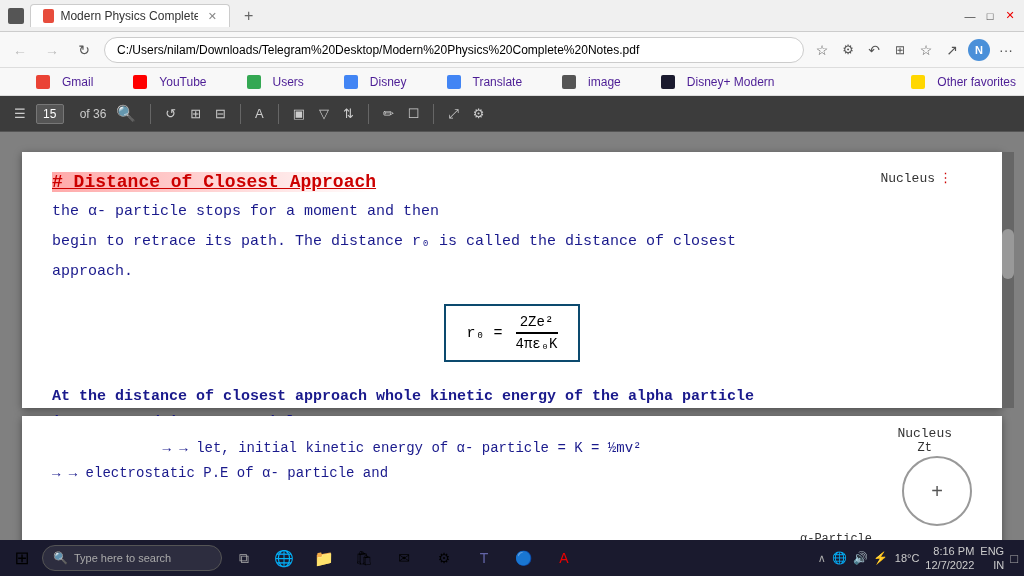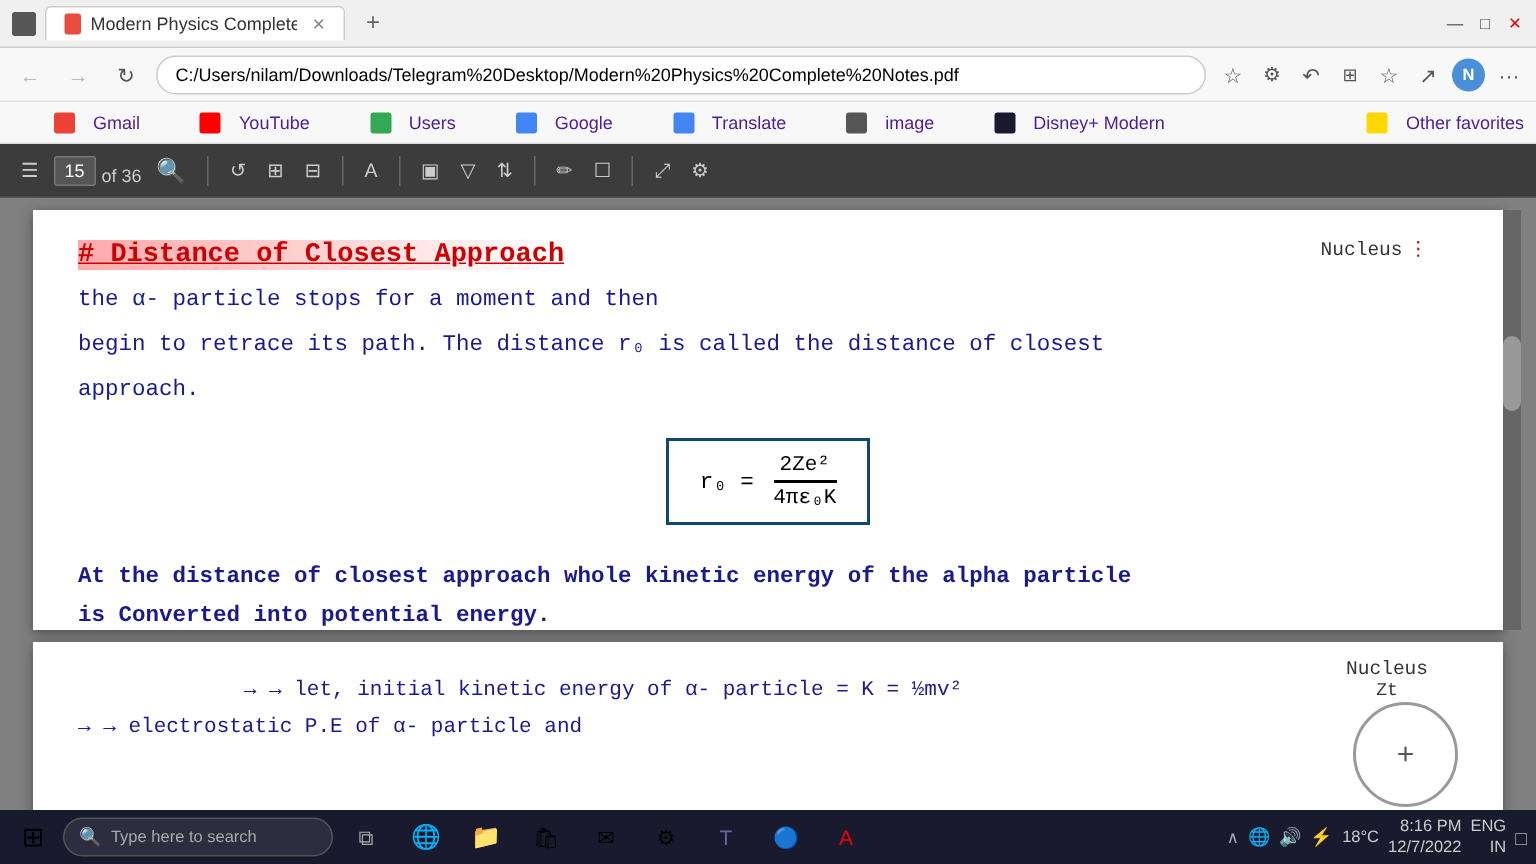--- a/index.html
+++ b/index.html
@@ -125,40 +125,40 @@
       padding: 0 10px;
       gap: 6px;
       border-bottom: 1px solid #555;
     }
     .pdf-toolbar-btn {
       color: #ccc; font-size: 13px; cursor: pointer;
       padding: 2px 4px;
       display: flex; align-items: center;
     }
     .page-info {
-      display: flex; align-items: flex-end; gap: 4px; font-size: 12px; color: #ccc;
+      display: flex; align-items: center; gap: 16px; font-size: 12px; color: #ccc;
     }
     .page-input {
       width: 28px; height: 20px;
       background: #555; border: 1px solid #777; color: white;
       text-align: center; font-size: 12px;
       border-radius: 2px;
     }
     .pdf-toolbar-divider { width: 1px; height: 20px; background: #666; margin: 0 4px; }
     .pdf-spacer { flex: 1; }
 
     
     .pdf-content {
       background: #808080;
       display: flex;
       flex-direction: column;
       align-items: center;
       overflow-y: auto;
       height: calc(576px - 32px - 36px - 28px - 36px);
-      padding: 8px 0;
+      padding: 20px 0;
       gap: 8px;
     }
 
     .pdf-page {
       background: white;
       width: 980px;
       padding: 20px 30px 24px 30px;
       position: relative;
       box-shadow: 0 2px 8px rgba(0,0,0,0.4);
     }
@@ -306,21 +306,21 @@
   <div class="bookmark-item">
     <div class="bm-icon bm-yt"></div>
     <span>YouTube</span>
   </div>
   <div class="bookmark-item">
     <div class="bm-icon bm-maps"></div>
     <span>Users</span>
   </div>
   <div class="bookmark-item">
     <div class="bm-icon bm-google"></div>
-    <span>Google</span>
+    <span>Disney</span>
   </div>
   <div class="bookmark-item">
     <div class="bm-icon bm-translate"></div>
     <span>Translate</span>
   </div>
   <div class="bookmark-item">
     <div class="bm-icon bm-image"></div>
     <span>image</span>
   </div>
   <div class="bookmark-item">

